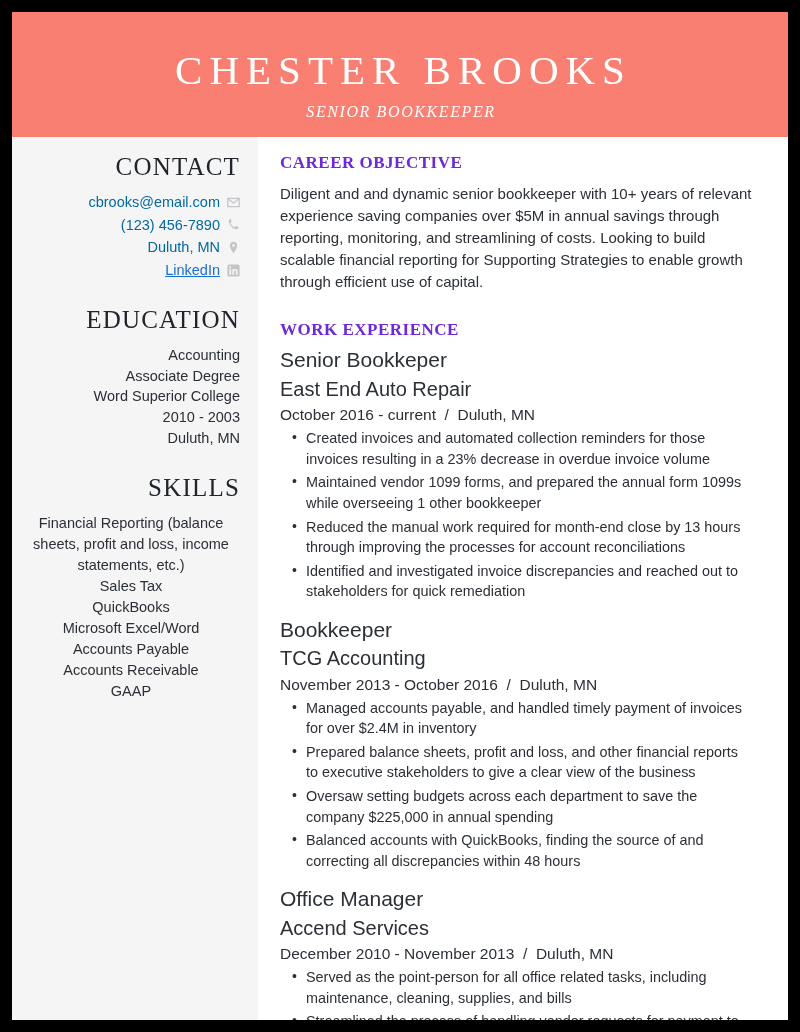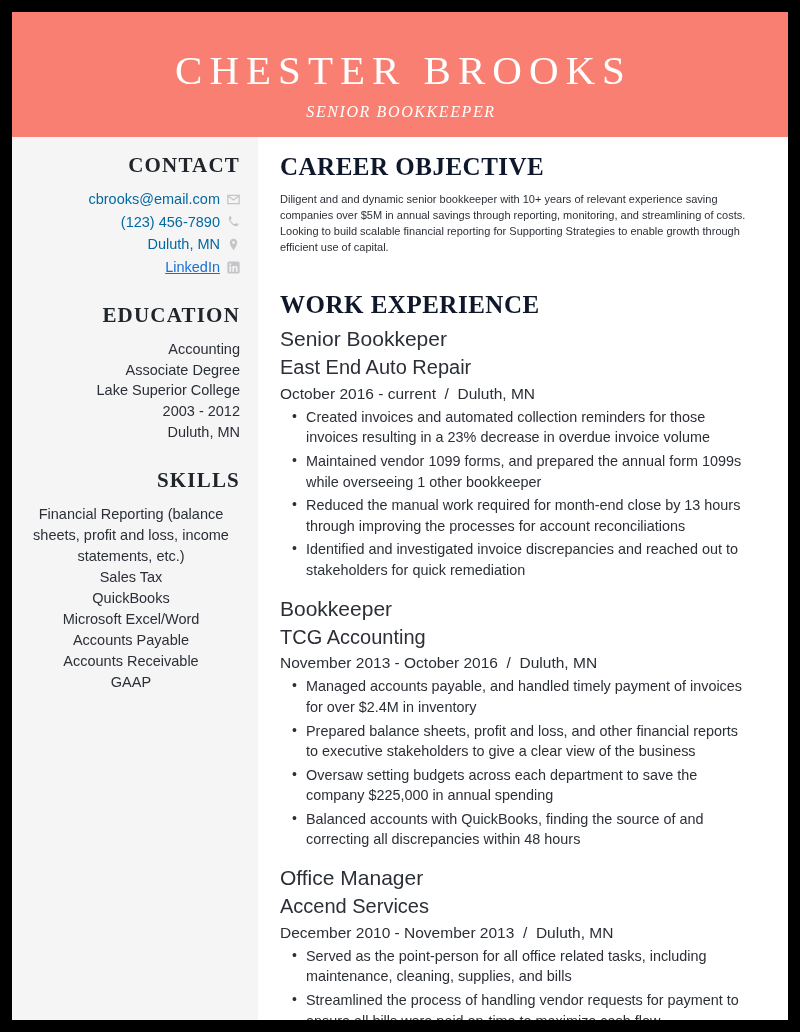--- a/index.html
+++ b/index.html
@@ -69,22 +69,22 @@
   }
   #main {
     flex: 1 1 auto;
     background: #ffffff;
     box-sizing: border-box;
     padding: 16px 36px 0 22px;
   }
   
   .side-heading {
     font-family: "Liberation Serif", serif;
-    font-weight: bold;
-    font-size: 21px;
+    font-weight: normal;
+    font-size: 25px;
     letter-spacing: 1.2px;
     color: #20242b;
     margin: 0 0 11px 0;
   }
   .side-block { margin-bottom: 26px; }
   .side-line {
     font-size: 14.5px;
     color: #2b2f36;
     line-height: 1.42;
   }
@@ -117,30 +117,30 @@
   .skill-line {
     font-size: 14.5px;
     color: #2b2f36;
     line-height: 1.45;
     text-align: center;
   }
   
   .main-heading {
     font-family: "Liberation Serif", serif;
     font-weight: bold;
-    font-size: 25px;
+    font-size: 17px;
     letter-spacing: 0.5px;
-    color: #0f172a;
+    color: #6d28d9;
     margin: 0 0 10px 0;
   }
   #objective-text {
-    font-size: 11px;
+    font-size: 15px;
     line-height: 1.46;
     color: #2b2f36;
-    margin: 0 0 36px 0;
+    margin: 0 0 28px 0;
   }
   #work-heading { margin-bottom: 6px; }
   .job { margin-bottom: 14px; }
   .job-title {
     font-size: 21px;
     font-weight: normal;
     color: #2b2f36;
     line-height: 1.3;
     margin: 0;
   }
@@ -225,22 +225,22 @@
             <rect x="3" y="3" width="2.1" height="2.1" fill="#f5f5f6"></rect>
             <path d="M6.6 6.2h2v1c.4-.7 1.1-1.1 2-1.1 1.6 0 2.4 1 2.4 2.8v4.3h-2.1V9.3c0-.9-.3-1.4-1.1-1.4-.7 0-1.1.5-1.1 1.4v3.9H6.6z" fill="#f5f5f6"></path>
           </svg>
         </div>
       </div>
 
       <div class="side-block">
         <div class="side-heading">EDUCATION</div>
         <div class="side-line">Accounting</div>
         <div class="side-line">Associate Degree</div>
-        <div class="side-line">Lake Superior College</div>
-        <div class="side-line">2003 - 2012</div>
+        <div class="side-line">Word Superior College</div>
+        <div class="side-line">2010 - 2003</div>
         <div class="side-line">Duluth, MN</div>
       </div>
 
       <div class="side-block">
         <div class="side-heading">SKILLS</div>
         <div class="skill-line">Financial Reporting (balance sheets, profit and loss, income statements, etc.)</div>
         <div class="skill-line">Sales Tax</div>
         <div class="skill-line">QuickBooks</div>
         <div class="skill-line">Microsoft Excel/Word</div>
         <div class="skill-line">Accounts Payable</div>

